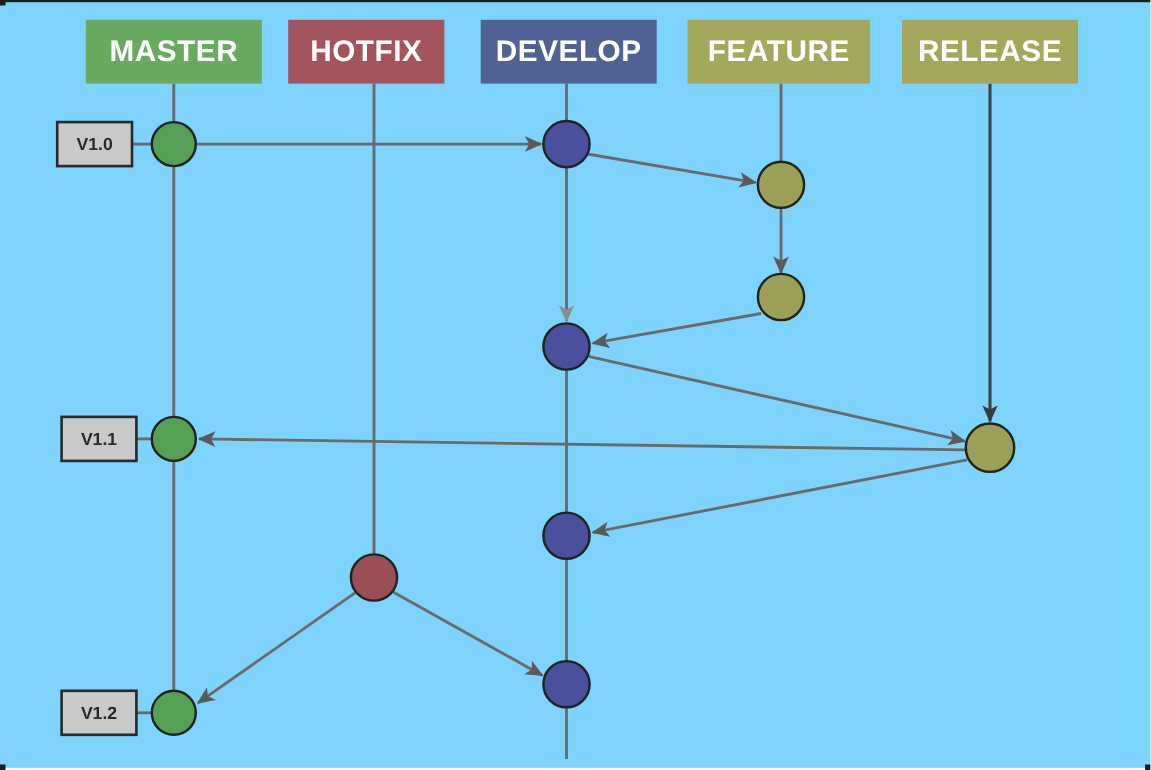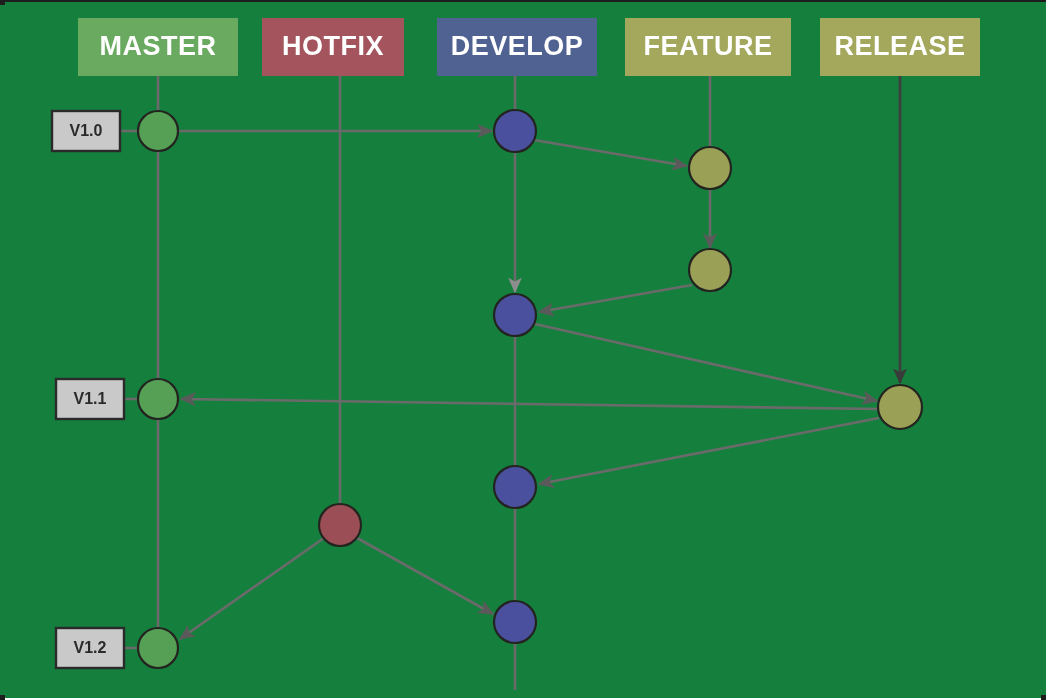--- a/index.html
+++ b/index.html
@@ -8,21 +8,21 @@
     padding: 0;
     background: #ffffff;
   }
   body {
     font-family: "Liberation Sans", sans-serif;
   }
   #canvas {
     position: relative;
     width: 1046px;
     height: 700px;
-    background: #15803d;
+    background: #7dd3fc;
     overflow: hidden;
     box-sizing: border-box;
   }
   
   #frame-border {
     position: absolute;
     left: 0; top: 0;
     width: 1046px;
     height: 700px;
     box-sizing: border-box;

